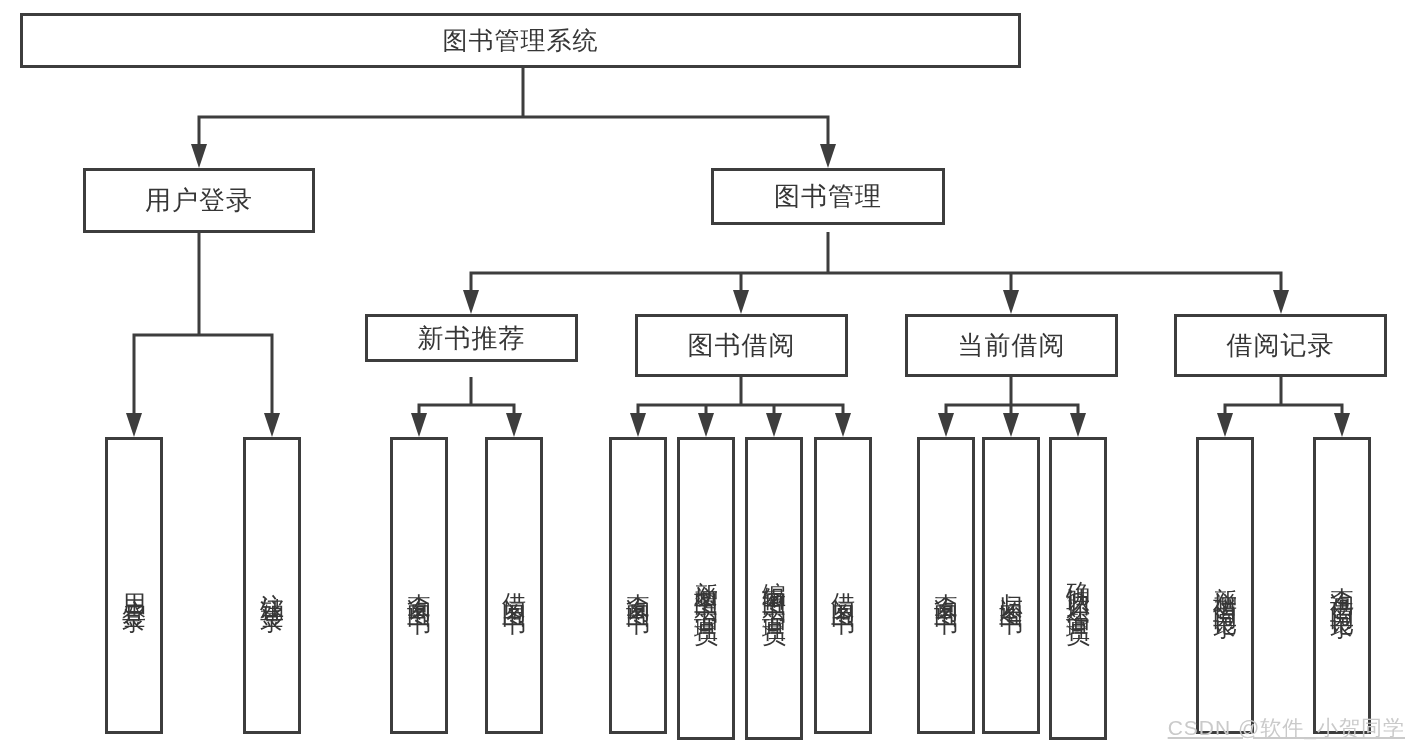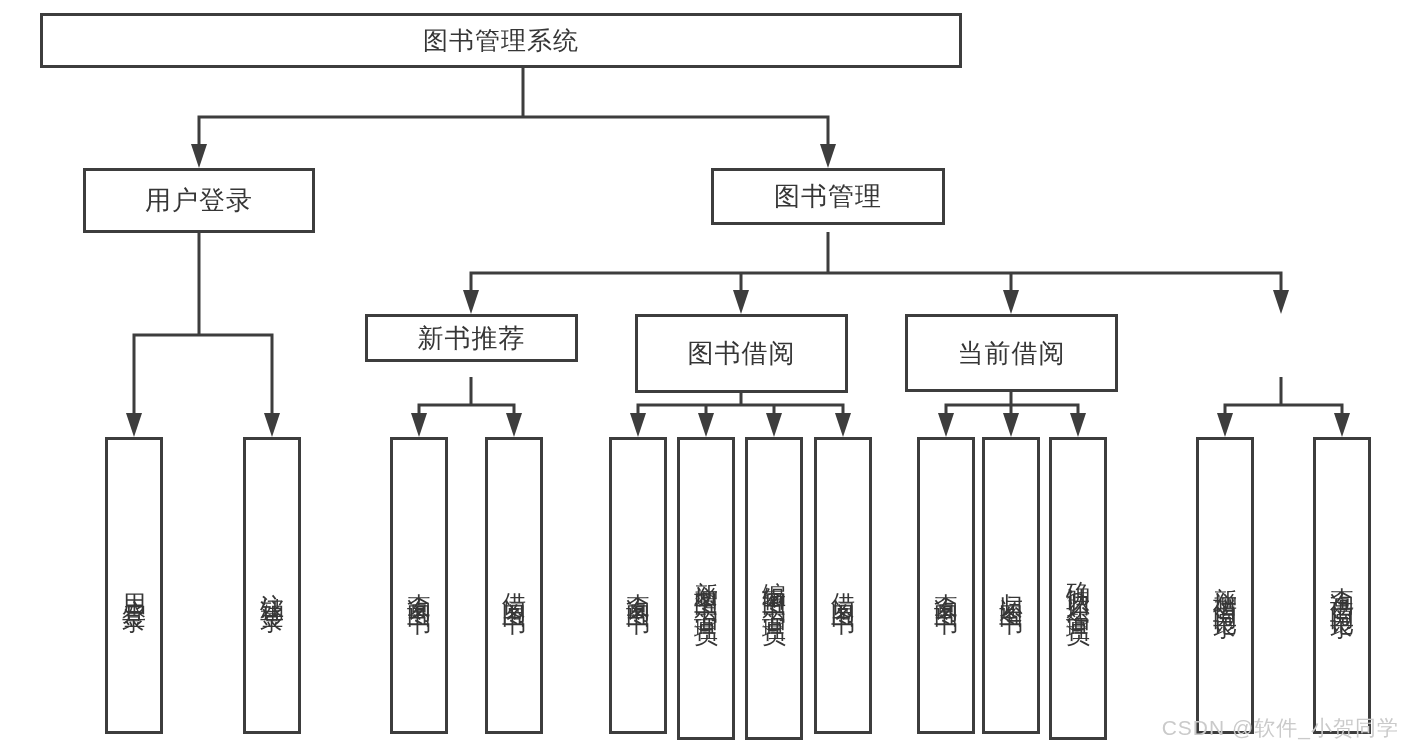--- a/index.html
+++ b/index.html
@@ -32,25 +32,26 @@
   .hbox.root{font-size:25px;}
   .vbox span{
     writing-mode:vertical-rl;
     font-size:24px;
     letter-spacing:6px;
     line-height:1;
     white-space:nowrap;
   }
   .watermark{
     position:absolute;
-    right:6px;top:714px;
+    right:0;top:714px;
     font-size:21px;
     color:var(--watermark);
     letter-spacing:1px;
     white-space:nowrap;
+    text-decoration:underline;
   }
 </style>
 </head>
 <body>
 
 <div class="canvas">
 
   <svg class="edges" viewBox="0 0 1405 747">
 
     <g>
@@ -94,39 +95,42 @@
       <polygon points="1070,413 1086,413 1078,437"></polygon>
     </g>
 
     <g>
       <path d="M1281,377 V405 M1225,415 V405 H1342 V415"></path>
       <polygon points="1217,413 1233,413 1225,437"></polygon>
       <polygon points="1334,413 1350,413 1342,437"></polygon>
     </g>
   </svg>
 
-  <div class="box hbox root" style="left:40px;top:13px;width:922px;height:55px">
+  <div class="box hbox root" style="left:20px;top:13px;width:1001px;height:55px">
     <span>图书管理系统</span>
   </div>
 
   <div class="box hbox" style="left:83px;top:168px;width:232px;height:65px">
     <span>用户登录</span>
   </div>
   <div class="box hbox" style="left:711px;top:168px;width:234px;height:57px">
     <span>图书管理</span>
   </div>
 
   <div class="box hbox" style="left:365px;top:314px;width:213px;height:48px">
     <span>新书推荐</span>
   </div>
-  <div class="box hbox" style="left:635px;top:314px;width:213px;height:79px">
+  <div class="box hbox" style="left:635px;top:314px;width:213px;height:63px">
     <span>图书借阅</span>
   </div>
-  <div class="box hbox" style="left:905px;top:314px;width:213px;height:78px">
+  <div class="box hbox" style="left:905px;top:314px;width:213px;height:63px">
     <span>当前借阅</span>
+  </div>
+  <div class="box hbox" style="left:1174px;top:314px;width:213px;height:63px">
+    <span>借阅记录</span>
   </div>
 
   <div class="box vbox" style="left:105px;top:437px;width:58px;height:297px">
     <span>用户登录</span>
   </div>
   <div class="box vbox" style="left:243px;top:437px;width:58px;height:297px">
     <span>注销登录</span>
   </div>
 
   <div class="box vbox" style="left:390px;top:437px;width:58px;height:297px">

